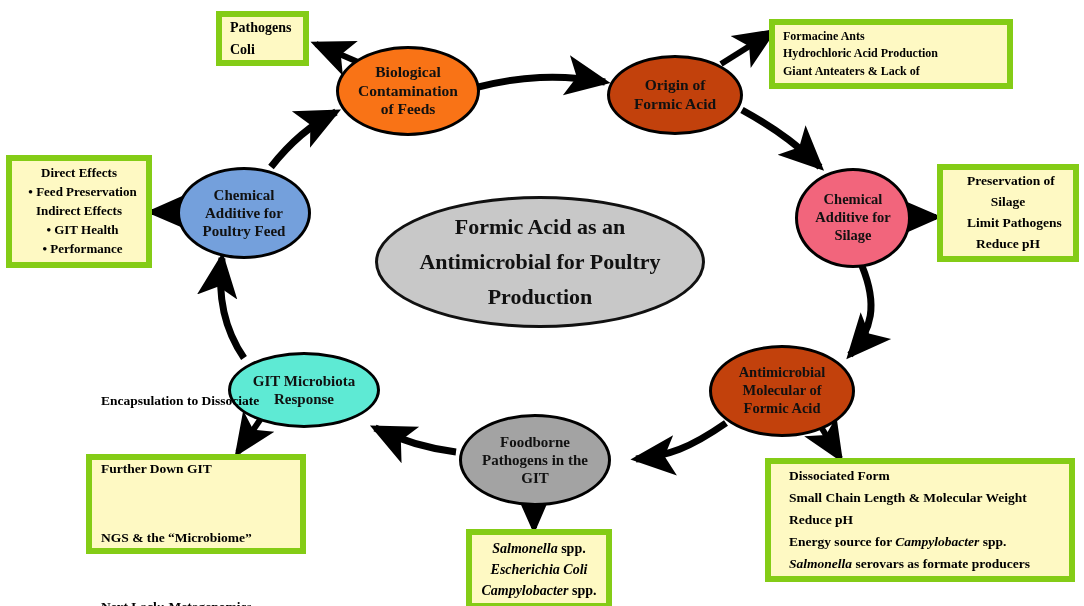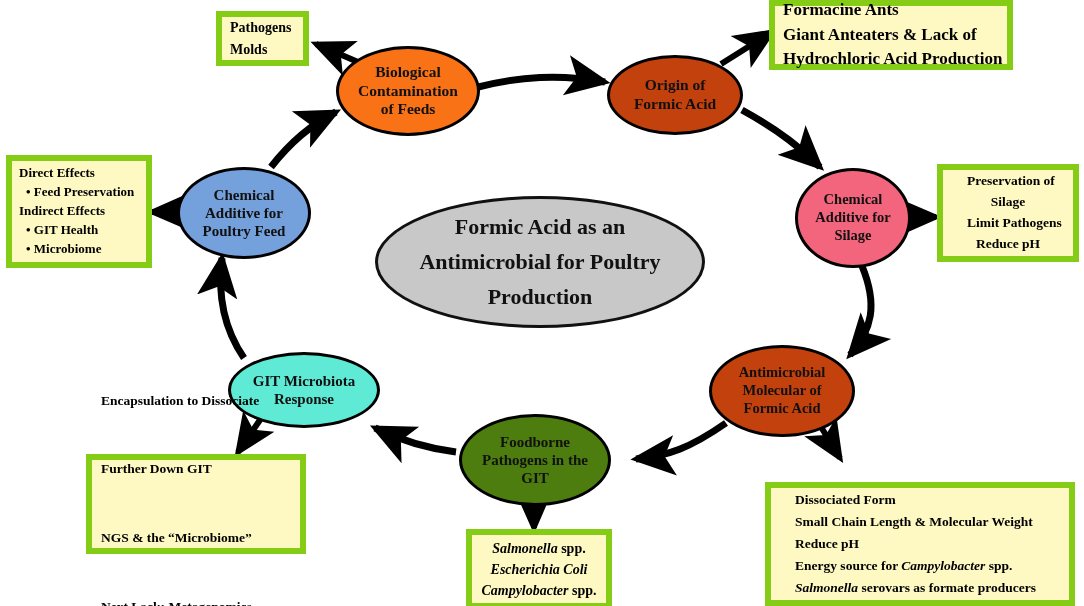--- a/index.html
+++ b/index.html
@@ -145,21 +145,21 @@
   </div>
 
   <div class="node" style="left:709px; top:345px; width:146px; height:92px; font-size:14.5px; background:#c2410c;">
     <span class="label">
       <span>Antimicrobial</span>
       <span>Molecular  of</span>
       <span>Formic Acid</span>
     </span>
   </div>
 
-  <div class="node" style="left:459px; top:414px; width:152px; height:92px; font-size:15px; background:#4d7c0f;">
+  <div class="node" style="left:459px; top:414px; width:152px; height:92px; font-size:15px; background:#a3a3a3;">
     <span class="label">
       <span>Foodborne</span>
       <span>Pathogens in the</span>
       <span>GIT</span>
     </span>
   </div>
 
   <div class="node" style="left:228px; top:352px; width:152px; height:76px; font-size:15px; background:#5eead4;">
     <span class="label">
       <span>GIT  Microbiota</span>
@@ -170,58 +170,58 @@
   <div class="node" style="left:177px; top:167px; width:134px; height:92px; font-size:15px; background:#74A0DC;">
     <span class="label">
       <span>Chemical</span>
       <span>Additive  for</span>
       <span>Poultry Feed</span>
     </span>
   </div>
 
   <div class="txtbox" style="left:216px; top:11px; width:93px; height:55px; font-size:14px; padding:4px 8px; line-height:1.55;">
     <span class="line">Pathogens</span>
-    <span class="line">Molds</span>
-  </div>
-
-  <div class="txtbox" style="left:769px; top:0; width:244px; height:70px; font-size:17px; padding:4px 8px; line-height:1.45;">
+    <span class="line">Coli</span>
+  </div>
+
+  <div class="txtbox" style="left:769px; top:19px; width:244px; height:70px; font-size:12px; padding:4px 8px; line-height:1.45;">
     <span class="line">Formacine Ants</span>
+    <span class="line">Hydrochloric Acid Production</span>
     <span class="line">Giant Anteaters &amp; Lack of</span>
-    <span class="line">Hydrochloric Acid Production</span>
   </div>
 
   <div class="txtbox" style="left:937px; top:164px; width:142px; height:98px; font-size:13.5px; padding:4px 24px; line-height:1.55;text-align:center;">
     <span class="line">Preservation of</span>
     <span class="line">Silage</span>
     <span class="line">Limit Pathogens</span>
     <span class="line">Reduce pH</span>
   </div>
 
-  <div class="txtbox" style="left:765px; top:482px; width:310px; height:124px; font-size:13.5px; padding:4px 24px; line-height:1.62;">
+  <div class="txtbox" style="left:765px; top:458px; width:310px; height:124px; font-size:13.5px; padding:4px 18px; line-height:1.62;">
     <span class="line">Dissociated Form</span>
     <span class="line">Small Chain Length &amp; Molecular Weight</span>
     <span class="line">Reduce pH</span>
     <span class="line"><span>Energy source for </span><span class="it">Campylobacter</span><span> spp.</span></span>
     <span class="line"><span class="it">Salmonella</span><span> serovars as formate producers</span></span>
   </div>
 
   <div class="txtbox center" style="left:466px; top:529px; width:146px; height:80px; font-size:14px; padding:3px 6px; line-height:1.5;">
     <span class="line"><span class="it">Salmonella</span><span> spp.</span></span>
     <span class="line"><span class="it">Escherichia Coli</span><span></span></span>
     <span class="line"><span class="it">Campylobacter</span><span> spp.</span></span>
   </div>
 
   <div class="txtbox" style="left:86px; top:454px; width:220px; height:100px; font-size:13.5px; padding:4px 9px; line-height:1.52;gap:48px;">
     <span class="line">Encapsulation to Dissociate</span>
     <span class="line">Further Down GIT</span>
     <span class="line">NGS &amp; the “Microbiome”</span>
     <span class="line">Next Lack: Metagenomics</span>
   </div>
 
-  <div class="txtbox" style="left:6px; top:155px; width:146px; height:113px; font-size:13px; padding:4px 7px; line-height:1.45;">
+  <div class="txtbox" style="left:6px; top:155px; width:146px; height:113px; font-size:13px; padding:4px 7px; line-height:1.45;text-align:center;">
     <span class="line">Direct Effects</span>
     <span class="line bullet">• Feed Preservation</span>
     <span class="line">Indirect Effects</span>
     <span class="line bullet">• GIT Health</span>
-    <span class="line bullet">• Microbiome</span>
+    <span class="line bullet">• Performance</span>
   </div>
 
 </div>
 
 </body></html>

